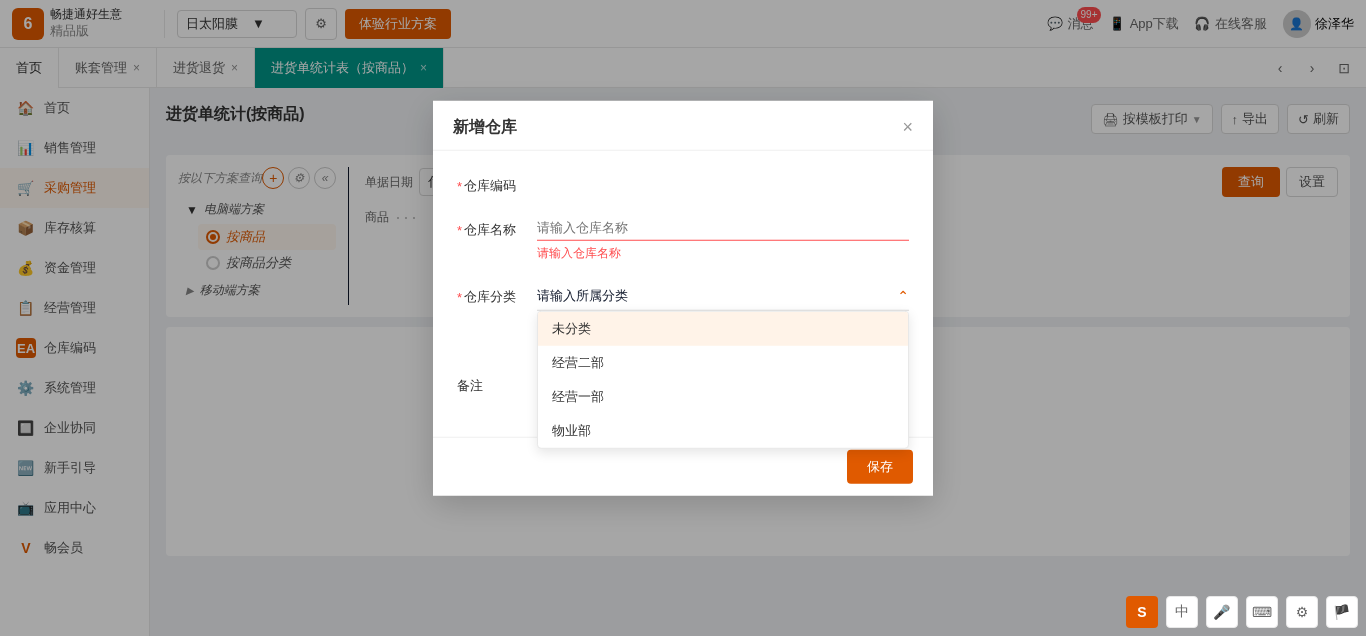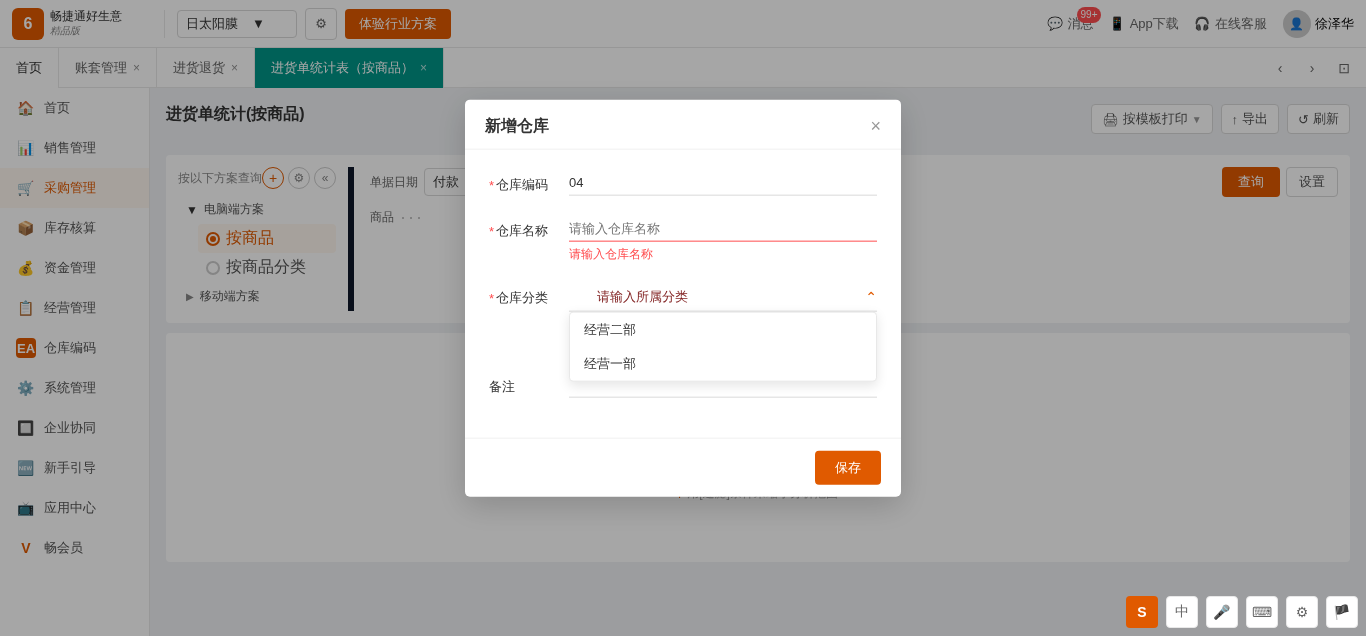--- a/index.html
+++ b/index.html
@@ -24,21 +24,21 @@
       min-width: 140px;
     }
     .logo-icon {
       width: 32px; height: 32px;
       background: #e05a00;
       border-radius: 6px;
       display: flex; align-items: center; justify-content: center;
       color: #fff; font-weight: bold; font-size: 16px;
     }
     .logo-text { font-size: 12px; color: #333; line-height: 1.3; }
-    .logo-badge { font-size: 10px; color: #888; font-style: italic; }
+    .logo-badge { font-size: 13px; color: #888; }
     .topbar-divider { width: 1px; height: 28px; background: #e8e8e8; margin: 0 4px; }
     .store-selector {
       display: flex; align-items: center; gap: 14px;
       border: 1px solid #d9d9d9; border-radius: 4px;
       padding: 4px 8px; cursor: pointer; min-width: 120px;
     }
     .store-selector span { font-size: 13px; color: #333; }
     .chevron-down { color: #999; font-size: 10px; }
     .gear-btn {
       width: 32px; height: 32px;
@@ -111,37 +111,37 @@
     .page-title { font-size: 16px; font-weight: 600; color: #333; margin-bottom: 16px; }
     .toolbar-btn {
       display: flex; align-items: center; gap: 4px;
       border: 1px solid #d9d9d9; border-radius: 4px;
       padding: 5px 10px; cursor: pointer; background: #fff; color: #555; font-size: 13px;
     }
     .scheme-item { display: flex; align-items: center; gap: 6px; padding: 6px 8px; cursor: pointer; border-radius: 4px; }
     .scheme-sub { padding-left: 20px; }
     .scheme-sub-item {
       display: flex; align-items: center; gap: 6px; padding: 4px 8px;
-      cursor: pointer; color: #555; font-size: 16px; border-radius: 4px;
+      cursor: pointer; color: #555; font-size: 13px; border-radius: 4px;
     }
     .scheme-sub-item.active { background: #fff7f0; color: #e05a00; }
     .radio-dot { width: 14px; height: 14px; border-radius: 50%; border: 2px solid #e05a00; display: flex; align-items: center; justify-content: center; }
     .radio-dot.filled::after { content: ''; width: 6px; height: 6px; border-radius: 50%; background: #e05a00; }
 
     
     .overlay {
       position: fixed; top: 0; left: 0; right: 0; bottom: 0;
       background: rgba(0,0,0,0.35); z-index: 100;
     }
 
     
     .modal {
       position: fixed; top: 50%; left: 50%; transform: translate(-50%, -55%);
-      background: #fff; border-radius: 5px; z-index: 200;
-      width: 436px; padding: 0; box-shadow: 0 8px 32px rgba(0,0,0,0.18);
+      background: #fff; border-radius: 0; z-index: 200;
+      width: 500px; padding: 0; box-shadow: 0 8px 32px rgba(0,0,0,0.18);
       overflow: visible;
     }
     .modal-header {
       display: flex; align-items: center; justify-content: space-between;
       padding: 16px 20px 12px; border-bottom: 1px solid #f0f0f0;
     }
     .modal-title { font-size: 16px; font-weight: 600; color: #333; }
     .modal-close { cursor: pointer; color: #999; font-size: 18px; }
     .modal-body { padding: 20px 24px; }
     .modal-field { display: flex; align-items: flex-start; margin-bottom: 20px; }
@@ -156,21 +156,21 @@
       padding: 5px 0; font-size: 13px; outline: none; color: #333;
     }
     .modal-input.error { border-bottom-color: #ff4d4f; }
     .error-msg { color: #ff4d4f; font-size: 12px; margin-top: 4px; }
     .modal-input-select {
       width: 100%; border: none; border-bottom: 1px solid #d9d9d9;
       padding: 5px 0; font-size: 13px; outline: none;
       display: flex; align-items: center; justify-content: space-between; cursor: pointer;
       position: relative;
     }
-    .modal-input-select .placeholder { color: #7f1d1d; margin-left: 28px; }
+    .modal-input-select .placeholder { color: #0f172a; }
     .select-arrow-up { color: #e05a00; font-size: 14px; }
     .dropdown-list {
       position: absolute; left: 0; top: 100%; width: 100%;
       background: #fff; border: 1px solid #e8e8e8; border-radius: 4px;
       box-shadow: 0 4px 12px rgba(0,0,0,0.1); z-index: 300; overflow: hidden;
     }
     .dropdown-item {
       padding: 8px 14px; cursor: pointer; font-size: 13px; color: #333;
     }
     .dropdown-item.highlighted { background: #fff3e8; }
@@ -351,21 +351,21 @@
         </div>
         <div class="toolbar-btn">
           <span>↺</span>
           <span>刷新</span>
         </div>
       </div>
     </div>
 
     <div style="background:#fff;border-radius:4px;padding:12px;margin-bottom:10px;display:flex;gap:0;">
 
-      <div style="min-width:160px;border-right:6px solid #0f172a;padding-right:12px;">
+      <div style="min-width:160px;border-right:1px solid #0f172a;padding-right:12px;font-style:italic;">
         <div style="display:flex;align-items:center;justify-content:space-between;margin-bottom:6px;">
           <span style="font-size:12px;color:#888;">按以下方案查询</span>
           <div style="display:flex;gap:4px;">
             <div class="add-btn-sm">+</div>
             <div class="settings-btn-sm">⚙</div>
             <div class="collapse-btn-sm">«</div>
           </div>
         </div>
         <div class="scheme-item">
           <span style="font-size:12px;color:#333;">▼</span>
@@ -445,23 +445,20 @@
     <span class="modal-title">新增仓库</span>
     <span class="modal-close">×</span>
   </div>
   <div class="modal-body">
 
     <div class="modal-field">
       <div class="modal-field-label">
         <span class="required-star">*</span>
         <span> 仓库编码</span>
       </div>
-      <div class="modal-field-input">
-        <input class="modal-input" type="text" value="04" style="">
-      </div>
     </div>
 
     <div class="modal-field">
       <div class="modal-field-label">
         <span class="required-star">*</span>
         <span> 仓库名称</span>
       </div>
       <div class="modal-field-input">
         <input class="modal-input error" type="text" placeholder="请输入仓库名称" style="">
         <div class="error-msg">请输入仓库名称</div>
@@ -473,22 +470,24 @@
         <span class="required-star">*</span>
         <span> 仓库分类</span>
       </div>
       <div class="modal-field-input" style="position:relative;">
         <div class="modal-input-select">
           <span class="placeholder">请输入所属分类</span>
           <span class="select-arrow-up">⌃</span>
         </div>
 
         <div class="dropdown-list">
+          <div class="dropdown-item highlighted">未分类</div>
           <div class="dropdown-item">经营二部</div>
           <div class="dropdown-item">经营一部</div>
+          <div class="dropdown-item">物业部</div>
         </div>
       </div>
     </div>
 
     <div class="modal-field" style="margin-top:60px;">
       <div class="modal-field-label">
         <span>备注</span>
       </div>
       <div class="modal-field-input">
         <input class="notes-input" type="text" placeholder="" style="">

